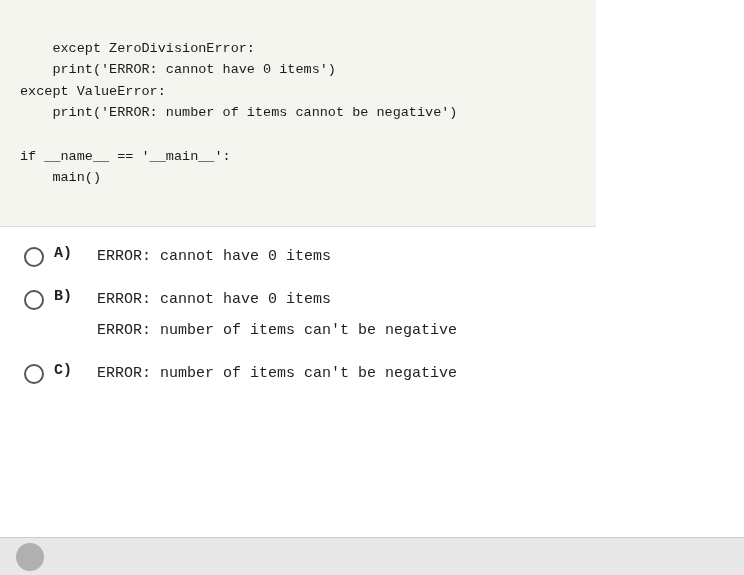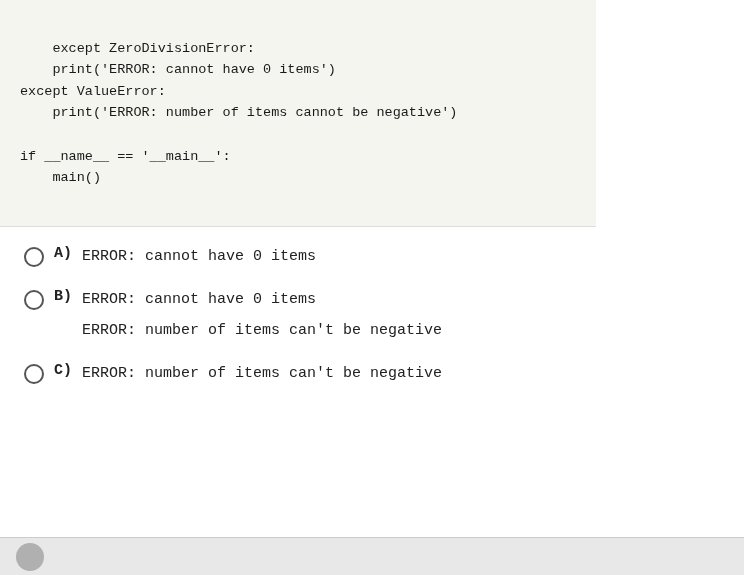--- a/index.html
+++ b/index.html
@@ -69,20 +69,21 @@
 
     .option-text-block {
       font-family: 'Courier New', Courier, monospace;
       font-size: 15px;
       color: #222;
       line-height: 1.65;
     }
 
     .option-text-line {
       display: block;
+      margin-left: 15px;
     }
 
     .option-b-content {
       display: flex;
       flex-direction: column;
       gap: 0;
     }
 
     .bottom-bar {
       position: absolute;

